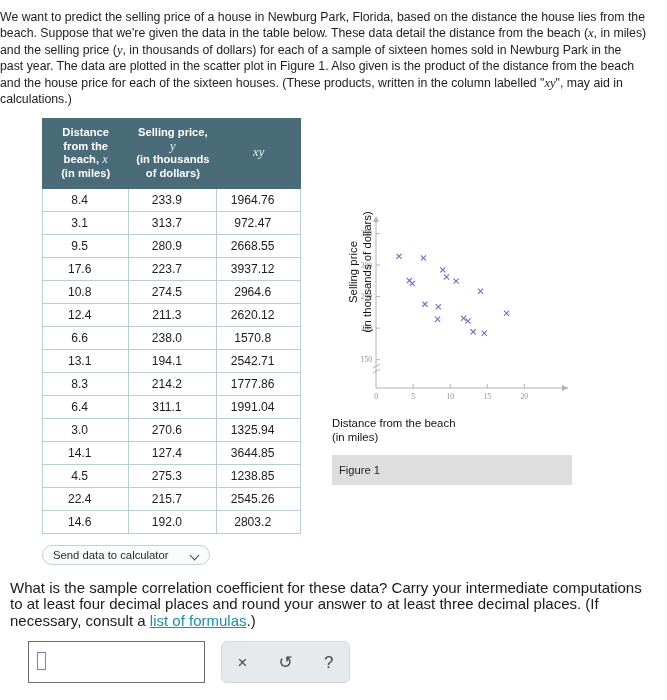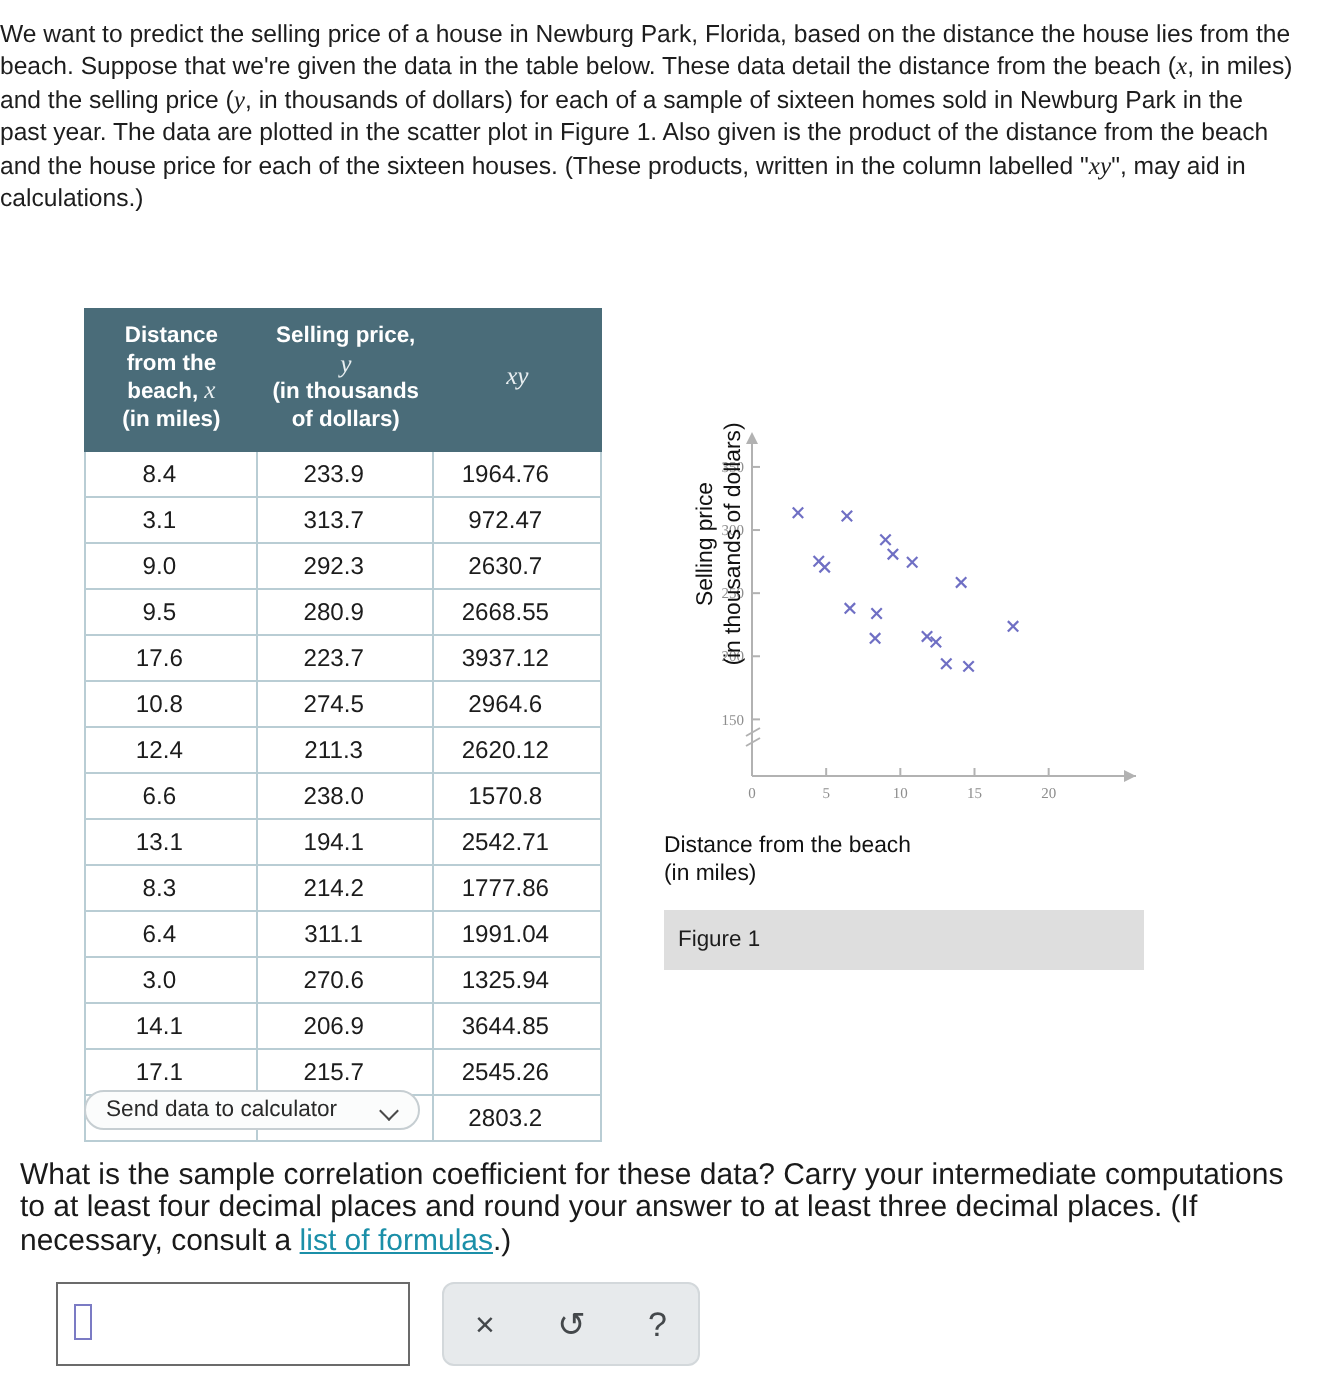--- a/index.html
+++ b/index.html
@@ -32,21 +32,20 @@
   }
 
   
   .data-table {
     position: absolute;
     left: 42px;
     top: 118px;
     width: 259px;
     border-collapse: collapse;
     font-size: 12.1px;
-    margin-top: 36px;
   }
   .data-table th {
     background: #4a6c79;
     color: #ffffff;
     font-weight: bold;
     font-size: 11.2px;
     line-height: 13.6px;
     padding: 7px 2px 8px 2px;
     text-align: center;
     vertical-align: middle;
@@ -246,25 +245,20 @@
         <td>8.4</td>
         <td>233.9</td>
         <td>1964.76</td>
       </tr>
       <tr>
         <td>3.1</td>
         <td>313.7</td>
         <td>972.47</td>
       </tr>
       <tr>
-        <td>9.0</td>
-        <td>292.3</td>
-        <td>2630.7</td>
-      </tr>
-      <tr>
         <td>9.5</td>
         <td>280.9</td>
         <td>2668.55</td>
       </tr>
       <tr>
         <td>17.6</td>
         <td>223.7</td>
         <td>3937.12</td>
       </tr>
       <tr>
@@ -297,25 +291,30 @@
         <td>311.1</td>
         <td>1991.04</td>
       </tr>
       <tr>
         <td>3.0</td>
         <td>270.6</td>
         <td>1325.94</td>
       </tr>
       <tr>
         <td>14.1</td>
-        <td>206.9</td>
+        <td>127.4</td>
         <td>3644.85</td>
       </tr>
       <tr>
-        <td>17.1</td>
+        <td>4.5</td>
+        <td>275.3</td>
+        <td>1238.85</td>
+      </tr>
+      <tr>
+        <td>22.4</td>
         <td>215.7</td>
         <td>2545.26</td>
       </tr>
       <tr>
         <td>14.6</td>
         <td>192.0</td>
         <td>2803.2</td>
       </tr>
     </tbody>
 </table>

